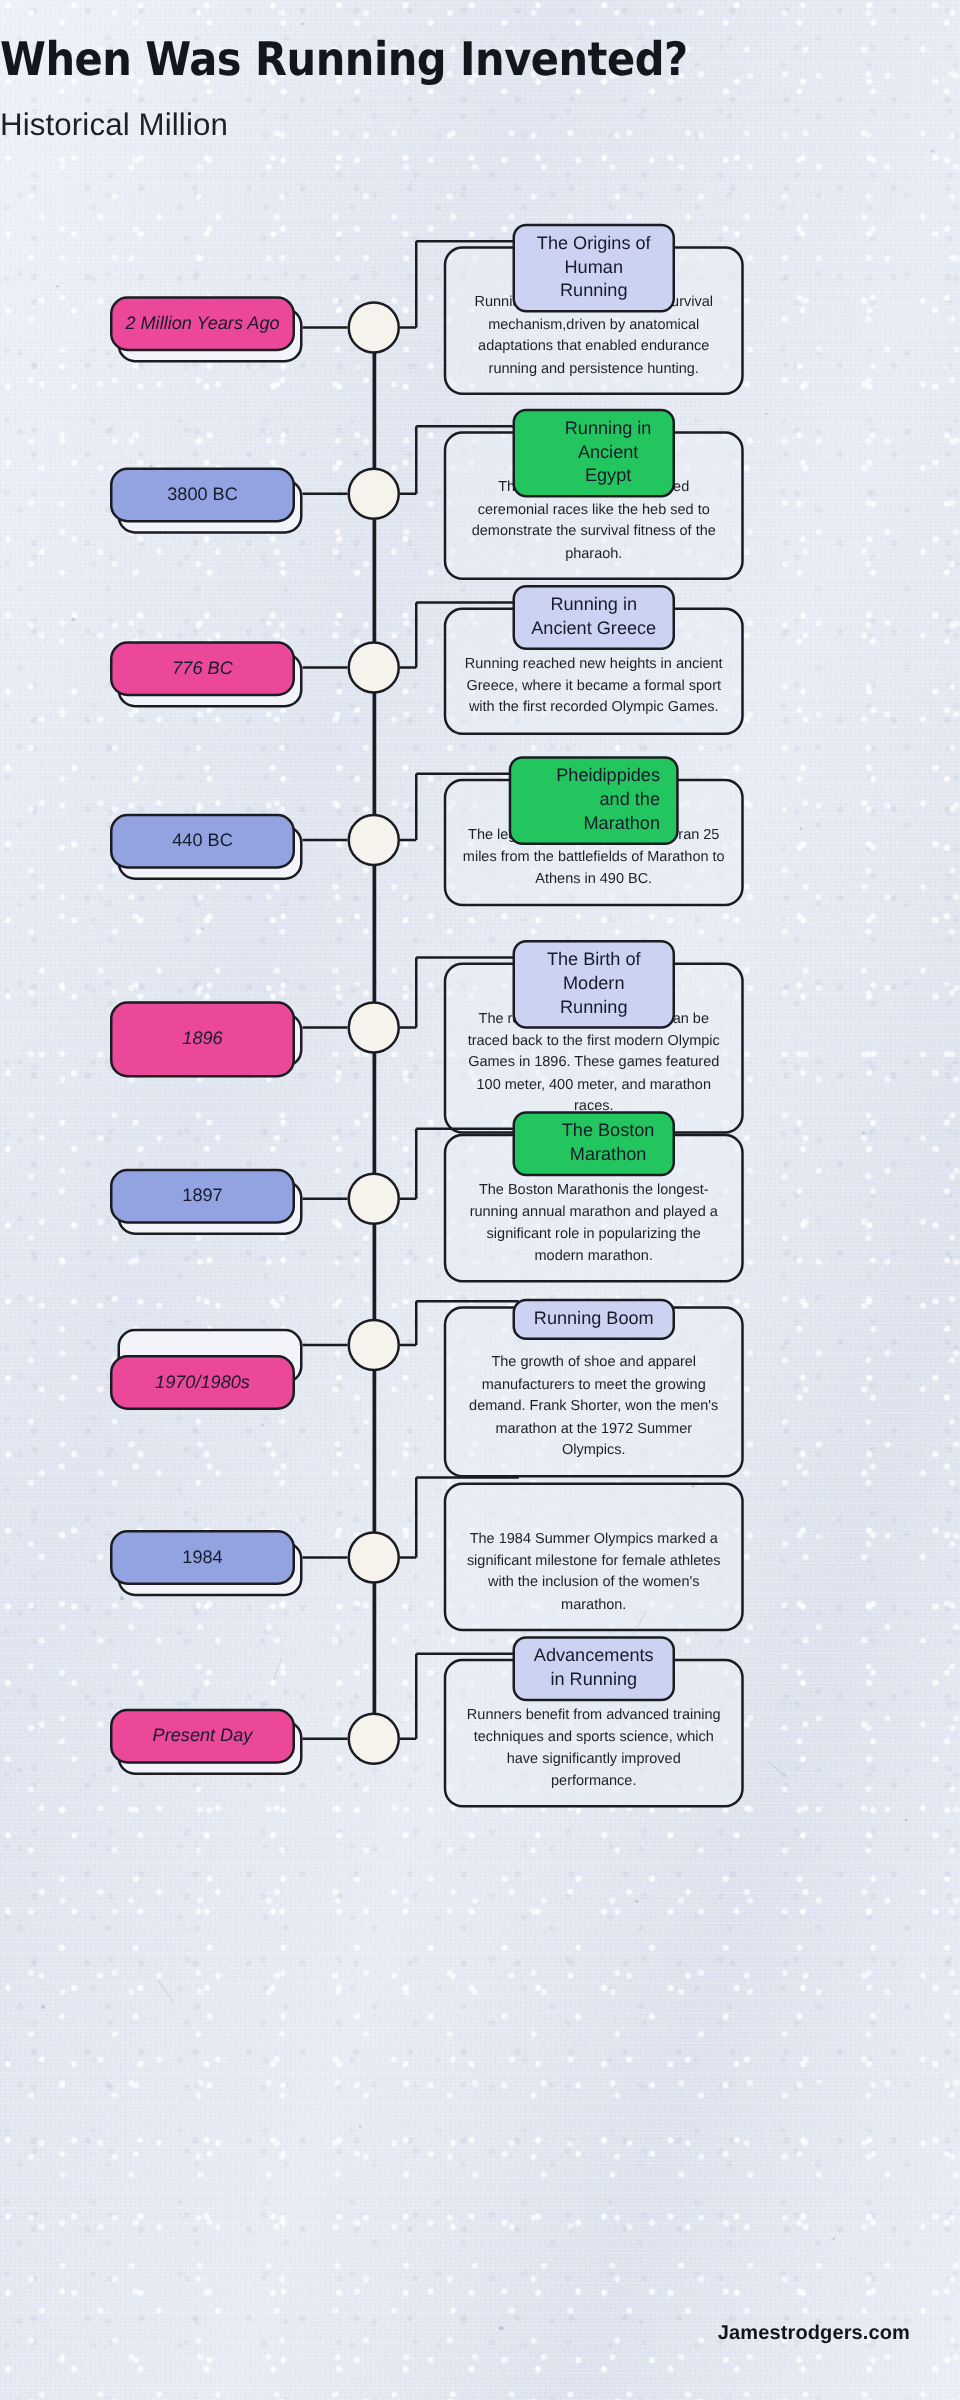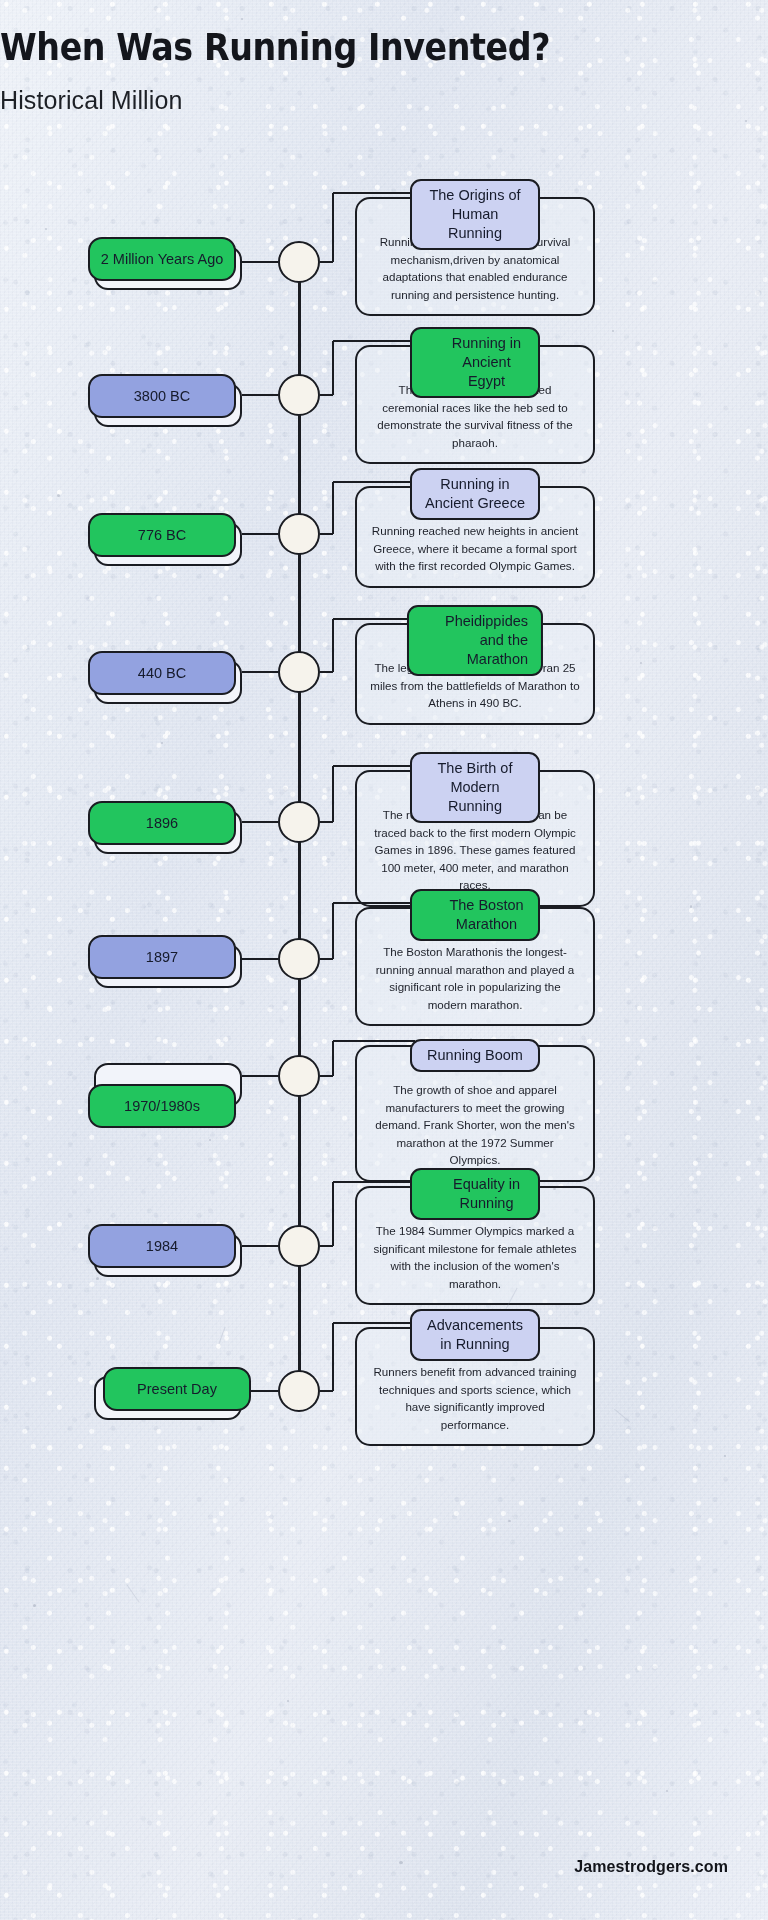--- a/index.html
+++ b/index.html
@@ -96,21 +96,21 @@
     width:148px;
     border:2.4px solid #1a1c22;
     border-radius:14px;
     display:flex; align-items:center; justify-content:center;
     text-align:center;
     font-size:14.5px;
     color:#161b2c;
     line-height:1.28;
     padding:0 6px;
   }
-  .chip-light { background:#22c55e; }
+  .chip-light { background:#ec4899;font-style:italic; }
   .chip-dark  { background:#93a2e0; }
 
   
   .node {
     position:absolute;
     width:42px; height:42px;
     border-radius:50%;
     background:#f6f3ec;
     border:2.6px solid #1a1c22;
     z-index:6;
@@ -260,21 +260,21 @@
           <div class="card-body" style="padding-top: 34px;">The legend of Pheidippides who ran 25 miles from the battlefields of Marathon to Athens in 490 BC.</div>
         </div>
       </div>
       <div class="row">
         <div class="conn-left" style="left: 242px; top: 820.7px; width: 36px;"></div>
         <div class="conn-right" style="left: 320px; top: 820.7px; width: 13px;"></div>
         <div class="elbow-v" style="left: 331.7px; top: 766px; height: 56px;"></div>
         <div class="elbow-h" style="left: 333px; top: 764.7px; width: 82px;"></div>
         <div class="chip-wrap" style="top: 801px; height: 56px; width: 158px;">
           <div class="chip-back" style="height: 44px;"></div>
-          <div class="chip-front chip-light" style="height: 44px;">1896</div>
+          <div class="chip-front chip-light" style="height: 61px;">1896</div>
         </div>
         <div class="node" style="left: 278px; top: 801px;"></div>
         <div class="card" style="top: 770px; min-height: 94px;">
           <div class="card-head head-light" style="top: -20px;">The Birth of Modern Running</div>
           <div class="card-body" style="padding-top: 34px;">The roots of modern running can be traced back to the first modern Olympic Games in 1896. These games featured 100 meter, 400 meter, and marathon races.</div>
         </div>
       </div>
       <div class="row">
         <div class="conn-left" style="left: 242px; top: 957.7px; width: 36px;"></div>
         <div class="conn-right" style="left: 320px; top: 957.7px; width: 13px;"></div>
@@ -309,32 +309,31 @@
         <div class="conn-left" style="left: 242px; top: 1244.7px; width: 36px;"></div>
         <div class="conn-right" style="left: 320px; top: 1244.7px; width: 13px;"></div>
         <div class="elbow-v" style="left: 331.7px; top: 1182px; height: 64px;"></div>
         <div class="elbow-h" style="left: 333px; top: 1180.7px; width: 82px;"></div>
         <div class="chip-wrap" style="top: 1224px; height: 56px; width: 158px;">
           <div class="chip-back" style="height: 44px;"></div>
           <div class="chip-front chip-dark" style="height: 44px;">1984</div>
         </div>
         <div class="node" style="left: 278px; top: 1225px;"></div>
         <div class="card" style="top: 1186px; min-height: 94px;">
-          <div class="card-head head-dark" style="top: -20px;">Equality in Running</div>
           <div class="card-body" style="padding-top: 34px;">The 1984 Summer Olympics marked a significant milestone for female athletes with the inclusion of the women's marathon.</div>
         </div>
       </div>
       <div class="row">
         <div class="conn-left" style="left: 242px; top: 1389.7px; width: 36px;"></div>
         <div class="conn-right" style="left: 320px; top: 1389.7px; width: 13px;"></div>
         <div class="elbow-v" style="left: 331.7px; top: 1323px; height: 68px;"></div>
         <div class="elbow-h" style="left: 333px; top: 1321.7px; width: 82px;"></div>
         <div class="chip-wrap" style="top: 1367px; height: 56px; width: 158px;">
           <div class="chip-back" style="height: 44px;"></div>
-          <div class="chip-front chip-light" style="height: 44px; margin-left: 15px;">Present Day</div>
+          <div class="chip-front chip-light" style="height: 44px;">Present Day</div>
         </div>
         <div class="node" style="left: 278px; top: 1370px;"></div>
         <div class="card" style="top: 1327px; min-height: 95px;">
           <div class="card-head head-light" style="top: -20px;">Advancements in Running</div>
           <div class="card-body" style="padding-top: 34px;">Runners benefit from advanced training techniques and sports science, which have significantly improved performance.</div>
         </div>
       </div>
     </div>
 
   <div id="footer">Jamestrodgers.com</div>

